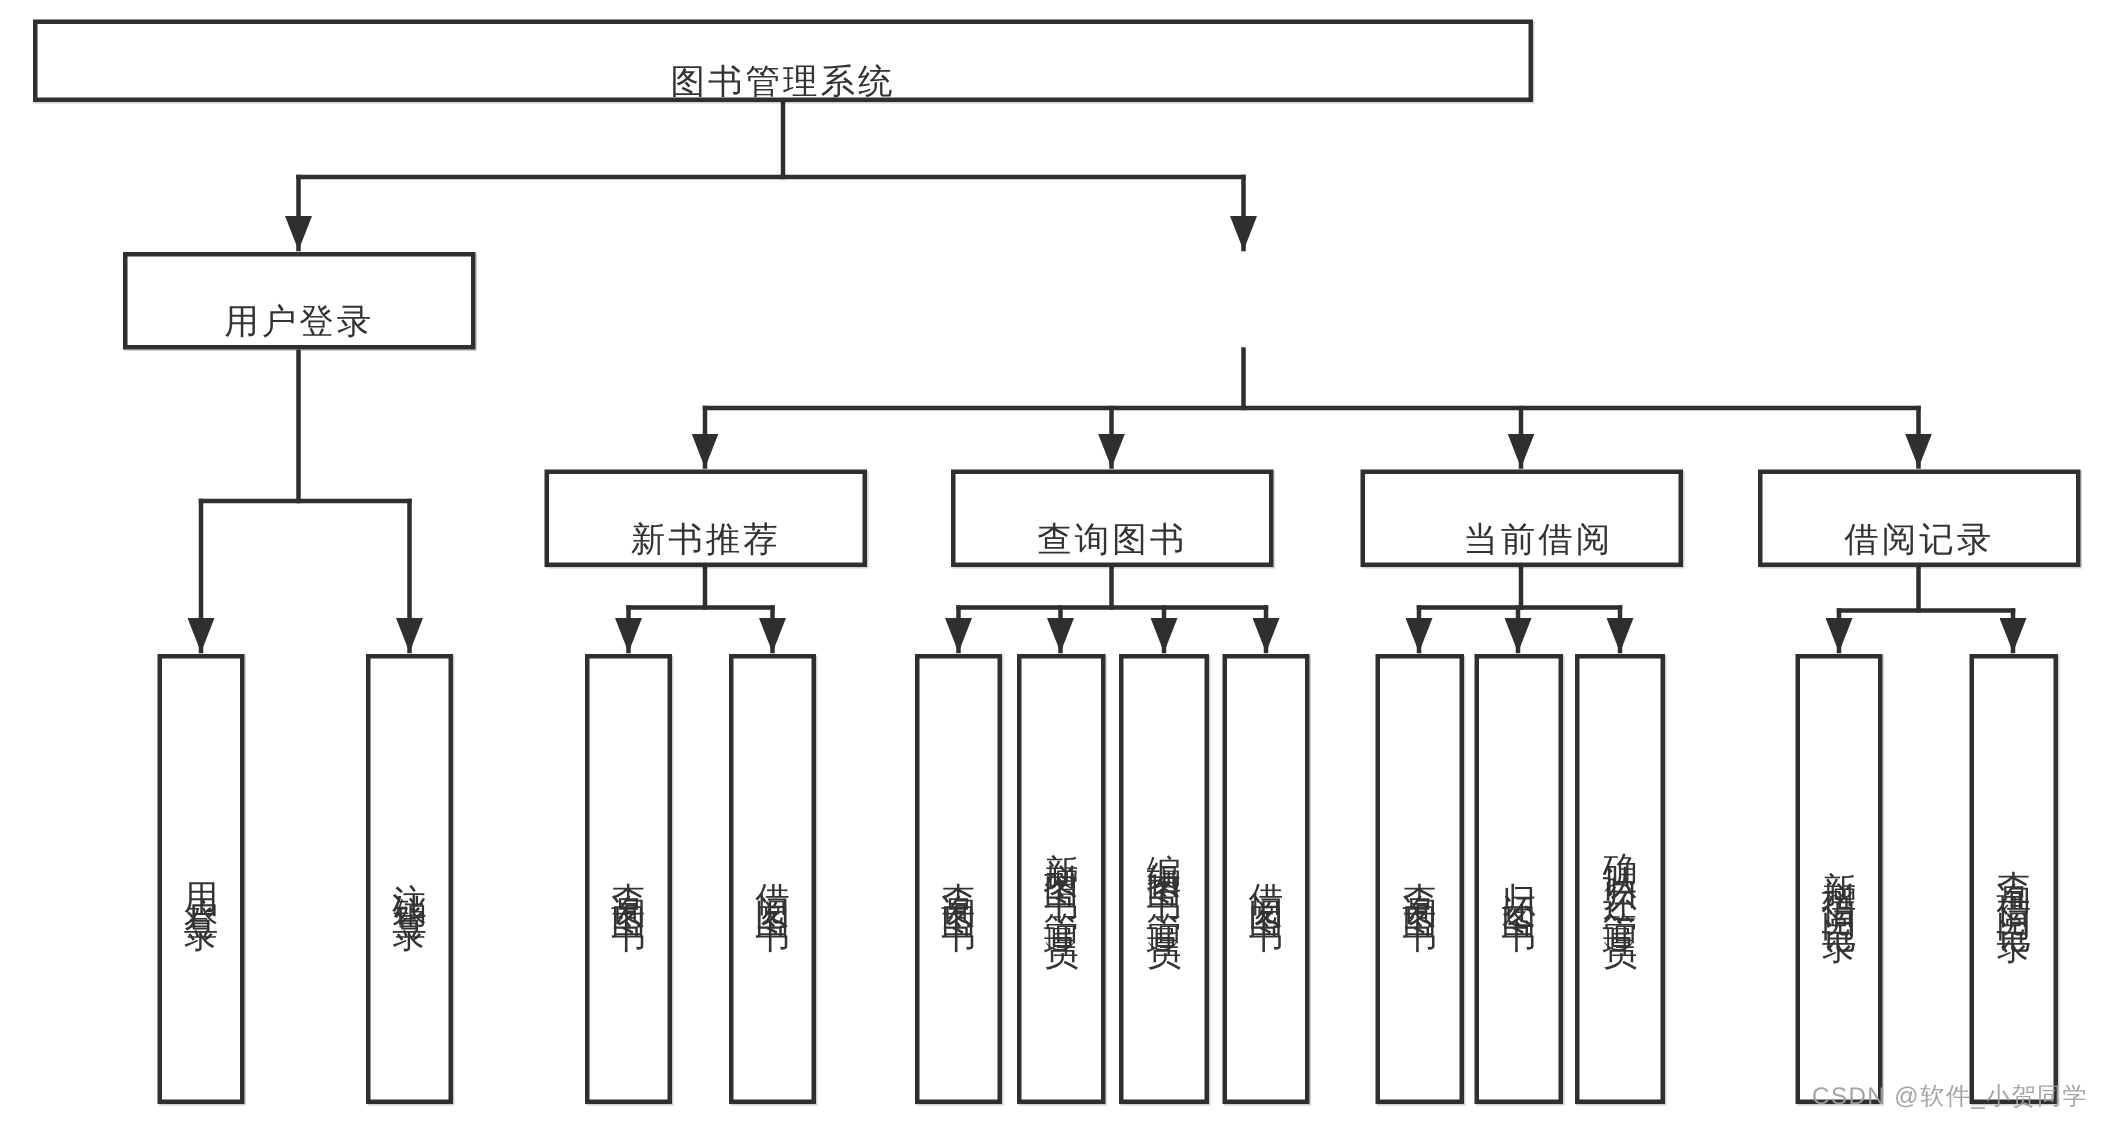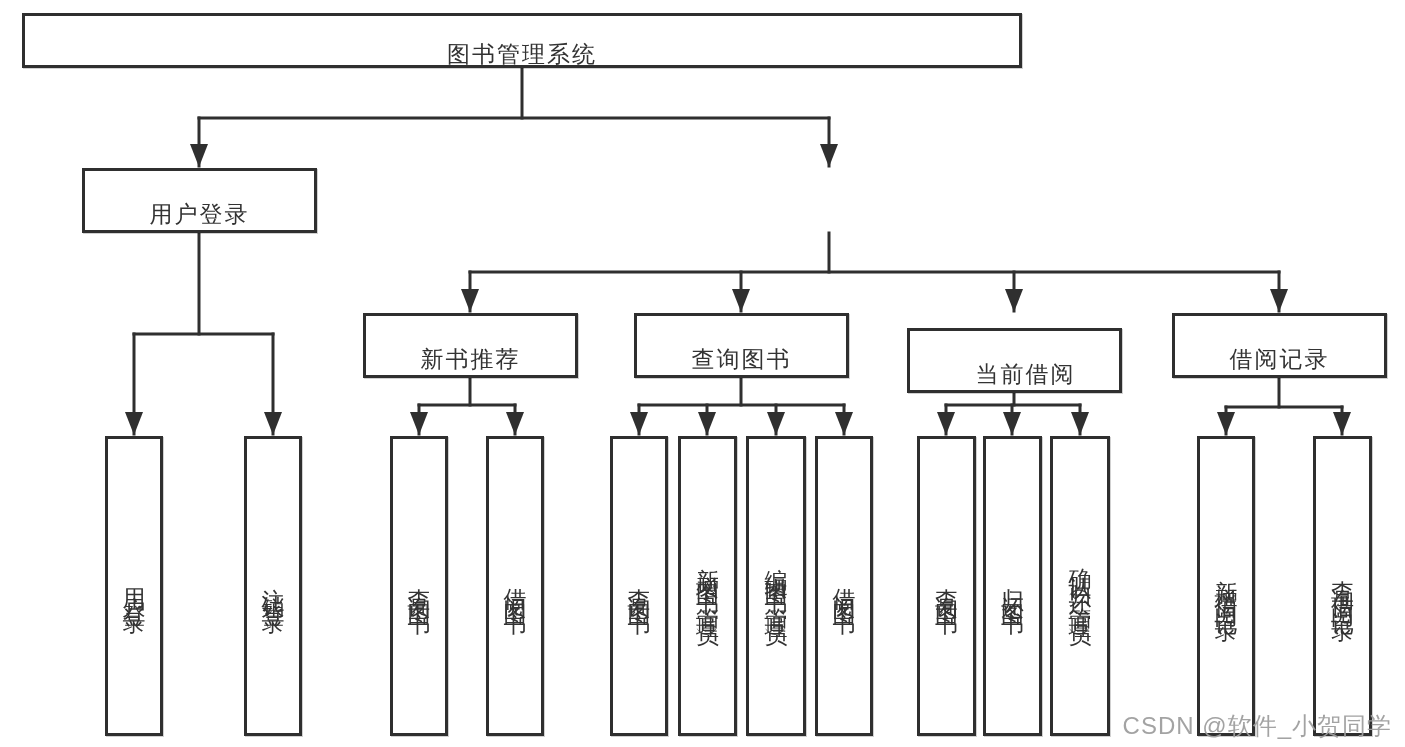--- a/index.html
+++ b/index.html
@@ -41,21 +41,21 @@
     font-size: 23px;
     letter-spacing: 8px;
     white-space: nowrap;
     color: #333333;
     line-height: 1;
   }
   .watermark {
     position: absolute;
     right: 13px;
     bottom: 5px;
-    font-size: 24px;
+    font-size: 16px;
     color: rgba(158,158,158,0.95);
     letter-spacing: 1px;
     z-index: 10;
     white-space: nowrap;
   }
 </style>
 </head>
 <body>
 
 <div class="canvas">
@@ -117,21 +117,21 @@
   <div class="node" style="left:82px; top:168px; width:235px; height:65px;">
     <span class="hlabel">用户登录</span>
   </div>
 
   <div class="node" style="left:363px; top:313px; width:215px; height:65px;">
     <span class="hlabel">新书推荐</span>
   </div>
   <div class="node" style="left:634px; top:313px; width:215px; height:65px;">
     <span class="hlabel">查询图书</span>
   </div>
-  <div class="node" style="left:907px; top:328px; width:215px; height:65px;padding-left:22px;">
+  <div class="node" style="left:907px; top:313px; width:215px; height:65px;padding-left:22px;">
     <span class="hlabel">当前借阅</span>
   </div>
   <div class="node" style="left:1172px; top:313px; width:215px; height:65px;">
     <span class="hlabel">借阅记录</span>
   </div>
 
   <div class="node" style="left:105px; top:436px; width:58px; height:300px;">
     <span class="vlabel">用户登录</span>
   </div>
   <div class="node" style="left:244px; top:436px; width:58px; height:300px;">

